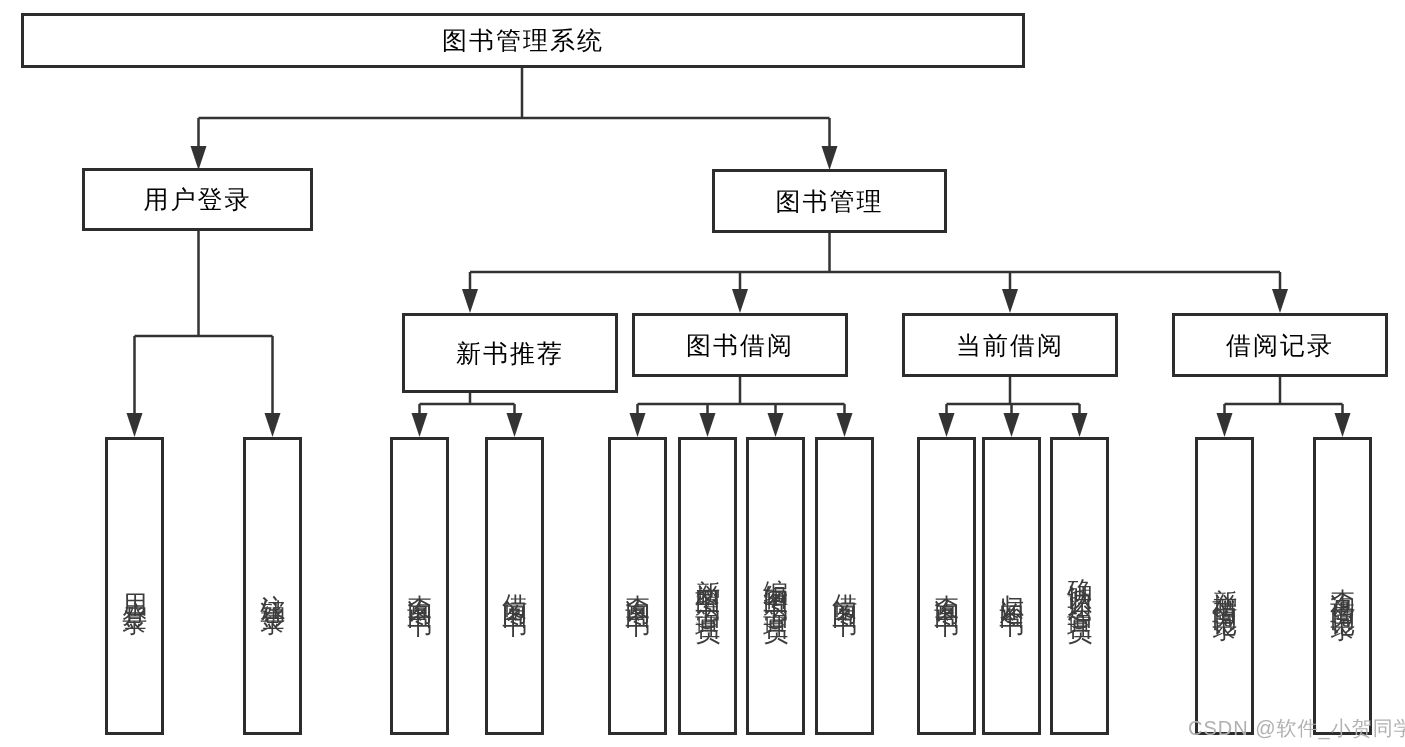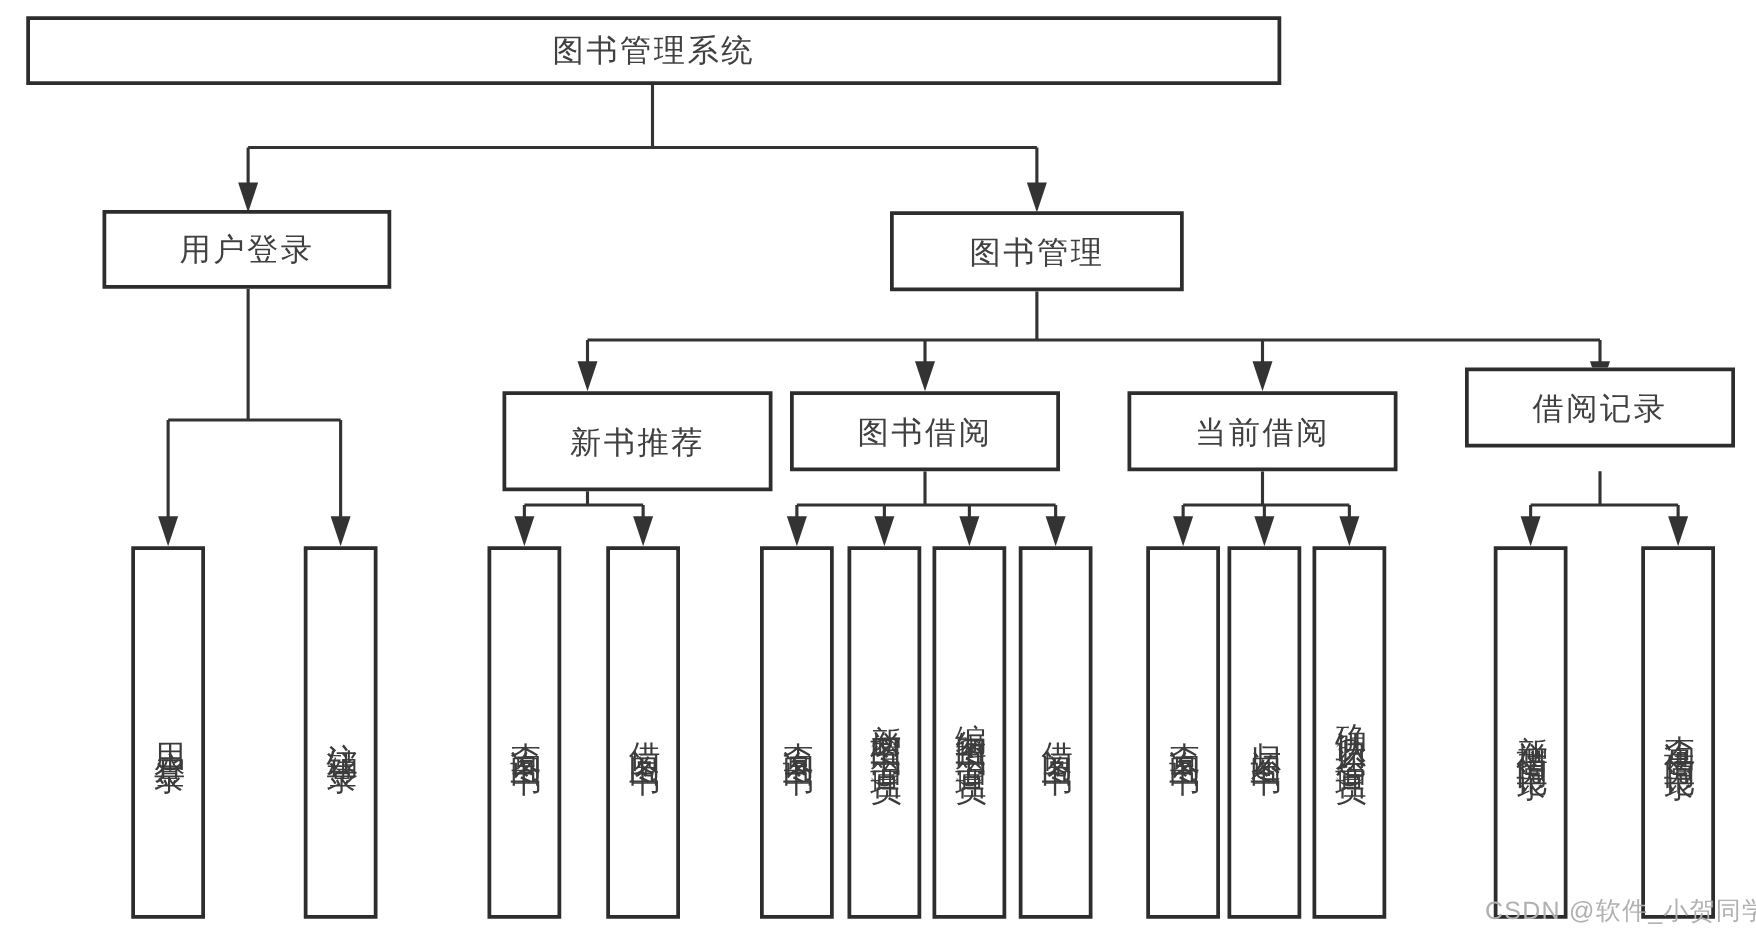--- a/index.html
+++ b/index.html
@@ -27,21 +27,21 @@
     background: #ffffff;
     border: 3px solid #2d2d2d;
     display: flex;
     align-items: center;
     justify-content: center;
     z-index: 1;
   }
   .hnode .lbl {
     font-size: 25px;
     letter-spacing: 2px;
-    color: #404040;
+    color: #000000;
     white-space: nowrap;
   }
   .vnode {
     position: absolute;
     box-sizing: border-box;
     top: 437px;
     height: 298px;
     width: 59px;
     background: #ffffff;
     border: 3px solid #2d2d2d;
@@ -59,21 +59,21 @@
     color: #3c3c3c;
     white-space: nowrap;
   }
   
   #node-root        { left: 21px;   top: 13px;  width: 1004px; height: 55px; }
   #node-user-login  { left: 82px;   top: 168px; width: 231px;  height: 63px; }
   #node-book-mgmt   { left: 712px;  top: 169px; width: 235px;  height: 64px; }
   #node-new-book    { left: 362px;  top: 313px; width: 216px;  height: 80px; margin-left: 40px; }
   #node-book-borrow { left: 632px;  top: 313px; width: 216px;  height: 64px; }
   #node-cur-borrow  { left: 902px;  top: 313px; width: 216px;  height: 64px; }
-  #node-rec-borrow  { left: 1172px; top: 294px; width: 216px;  height: 64px; }
+  #node-rec-borrow  { left: 1172px; top: 313px; width: 216px;  height: 64px; }
 
   #leaf-a1 { left: 105px; }
   #leaf-a2 { left: 243px; }
   #leaf-b1 { left: 390px; }
   #leaf-b2 { left: 485px; }
   #leaf-c1 { left: 608px; }
   #leaf-c2 { left: 678px; }
   #leaf-c3 { left: 746px; }
   #leaf-c4 { left: 815px; }
   #leaf-d1 { left: 917px; }

